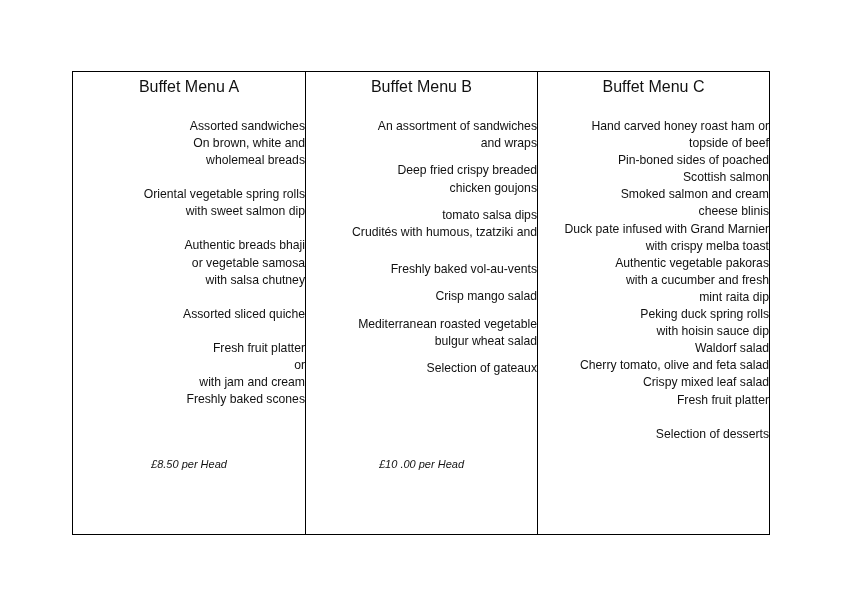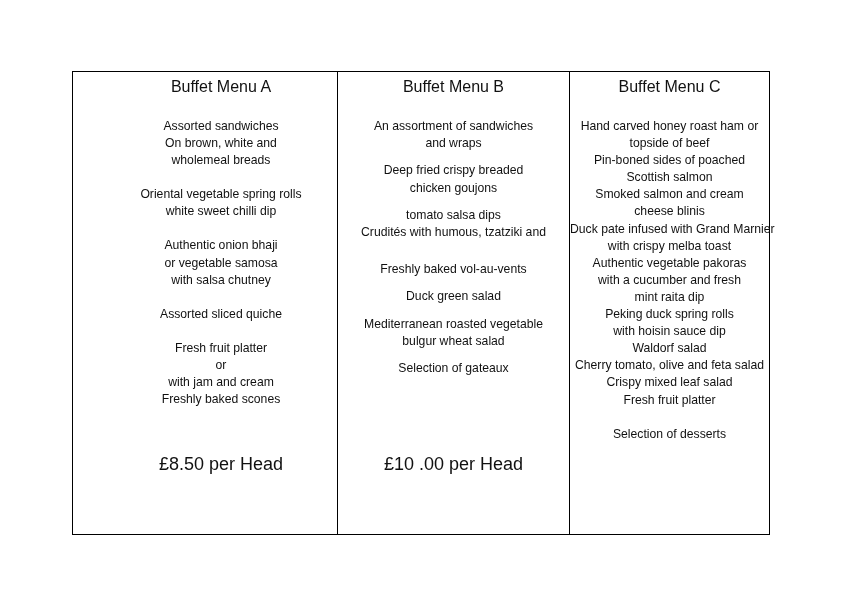--- a/index.html
+++ b/index.html
@@ -17,21 +17,20 @@
     }
     .menu-table {
       position: absolute;
       left: 72px;
       top: 71px;
       width: 698px;
       height: 464px;
       border: 1.5px solid #000;
       box-sizing: border-box;
       display: flex;
-      padding-left: 32px;
     }
     .col {
       position: relative;
       height: 100%;
       box-sizing: border-box;
       text-align: center;
     }
     .col-a { width: 233px; border-right: 1px solid #000; }
     .col-b { width: 232px; border-right: 1px solid #000; }
     .col-c { flex: 1; }
@@ -50,41 +49,42 @@
     }
     .col-a .items .line, .col-c .items .line { line-height: 17.1px; }
     .col-b .items .line { line-height: 17.2px; }
     .gap-a { height: 17px; }
     .gap-b { height: 10px; }
     .gap-c { height: 17px; }
     .price {
       position: absolute;
       left: 0; right: 0;
       top: 382px;
-      font-size: 18px;
+      font-size: 11px;
       line-height: 20px;
+      font-style: italic;
     }
-    .line { white-space: nowrap; }
+    .line { white-space: nowrap; text-align: right; }
   </style>
 </head>
 <body>
 
 <div class="menu-table">
 
   <div class="col col-a">
     <div class="col-title">Buffet Menu A</div>
     <div class="items">
       <div class="line">Assorted sandwiches</div>
       <div class="line">On brown, white and</div>
       <div class="line">wholemeal breads</div>
       <div class="gap-a"></div>
       <div class="line">Oriental vegetable spring rolls</div>
-      <div class="line">white sweet chilli dip</div>
+      <div class="line">with sweet salmon dip</div>
       <div class="gap-a"></div>
-      <div class="line">Authentic onion bhaji</div>
+      <div class="line">Authentic breads bhaji</div>
       <div class="line">or vegetable samosa</div>
       <div class="line">with salsa chutney</div>
       <div class="gap-a"></div>
       <div class="line">Assorted sliced quiche</div>
       <div class="gap-a"></div>
       <div class="line">Fresh fruit platter</div>
       <div class="line">or</div>
       <div class="line">with jam and cream</div>
       <div class="line">Freshly baked scones</div>
     </div>
@@ -99,21 +99,21 @@
       <div class="gap-b"></div>
       <div class="line">Deep fried crispy breaded</div>
       <div class="line">chicken goujons</div>
       <div class="gap-b"></div>
       <div class="line">tomato salsa dips</div>
       <div class="line">Crudités with humous, tzatziki and</div>
       <div class="gap-b"></div>
       <div class="gap-b"></div>
       <div class="line">Freshly baked vol-au-vents</div>
       <div class="gap-b"></div>
-      <div class="line">Duck green salad</div>
+      <div class="line">Crisp mango salad</div>
       <div class="gap-b"></div>
       <div class="line">Mediterranean roasted vegetable</div>
       <div class="line">bulgur wheat salad</div>
       <div class="gap-b"></div>
       <div class="line">Selection of gateaux</div>
     </div>
     <div class="price">£10 .00 per Head</div>
   </div>
 
   <div class="col col-c">

